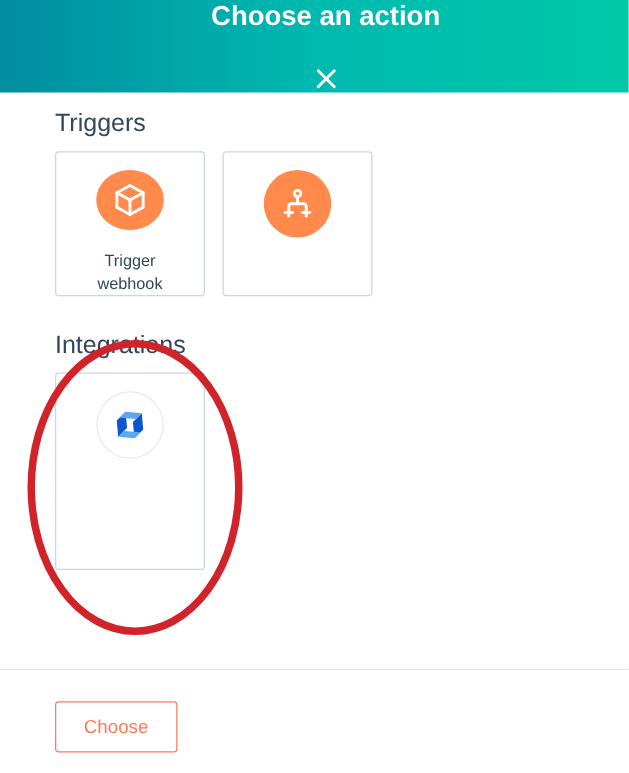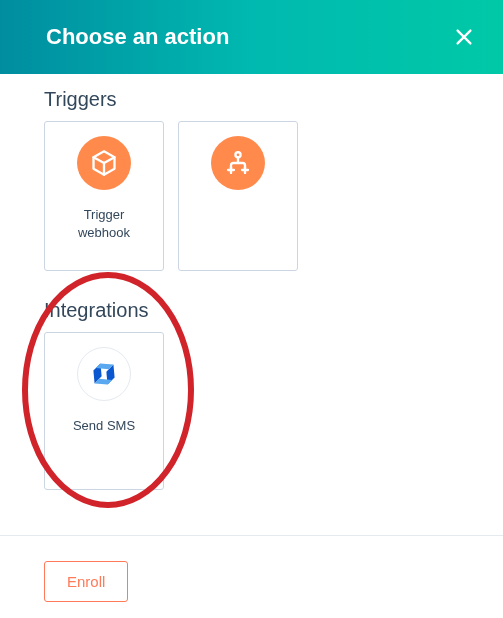--- a/index.html
+++ b/index.html
@@ -12,20 +12,21 @@
     overflow: hidden;
   }
   .header {
     background: linear-gradient(90deg, #008da0 0%, #00b9b0 50%, #00c9a7 100%);
     height: 74px;
     display: flex;
     align-items: center;
     justify-content: space-between;
     padding: 0 28px 0 46px;
     color: #fff;
+    flex-direction: column;
   }
   .header-title {
     font-size: 22px;
     font-weight: 700;
   }
   .close-icon {
     width: 22px;
     height: 22px;
     cursor: pointer;
     display: flex;
@@ -37,21 +38,21 @@
     padding: 14px 44px 0 44px;
   }
   .section-label {
     font-size: 20px;
     color: #33475b;
     margin-bottom: 10px;
   }
   .card-row { display: flex; gap: 14px; margin-bottom: 28px; }
   .card {
     width: 120px;
-    height: 150px;
+    height: 116px;
     border: 1px solid #cbd6e2;
     border-radius: 3px;
     display: flex;
     flex-direction: column;
     align-items: center;
     padding-top: 14px;
     cursor: pointer;
     background: #fff;
   }
   .card-tall { height: 158px; }
@@ -171,30 +172,29 @@
       <div class="icon-circle-white">
         <svg viewBox="0 0 48 48" width="40" height="40">
           <g transform="translate(24 24) rotate(45)">
             <path d="M0 -16 L12 -6 L12 6 L0 -4 Z" fill="#0b57d0"></path>
             <path d="M0 16 L-12 6 L-12 -6 L0 4 Z" fill="#0b57d0"></path>
             <path d="M0 -16 L-12 -6 L-12 2 L0 -8 Z" fill="#5aa9f0"></path>
             <path d="M0 16 L12 6 L12 -2 L0 8 Z" fill="#5aa9f0"></path>
           </g>
         </svg>
       </div>
-      <div class="card-label">Send SMS</div>
     </div>
 
   </div>
 
 </div>
 
 <div class="annotation-ellipse">
   <svg viewBox="0 0 180 244">
     <ellipse cx="90" cy="122" rx="83" ry="115" fill="none" stroke="#d1232a" stroke-width="6"></ellipse>
   </svg>
 </div>
 
 <div class="footer-divider"></div>
 
 <div class="footer">
-  <button class="cancel-btn">Enroll</button>
+  <button class="cancel-btn">Choose</button>
 </div>
 
 </body></html>

